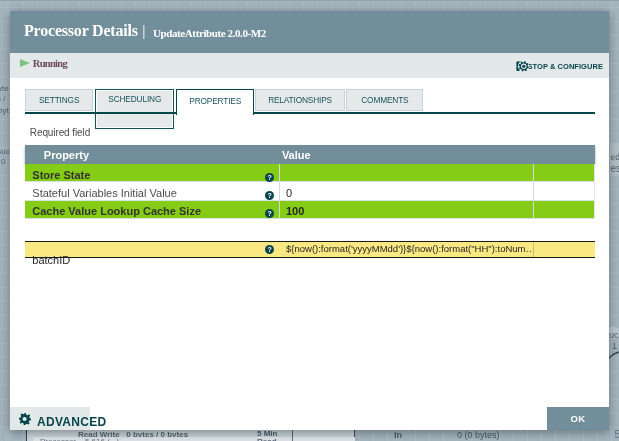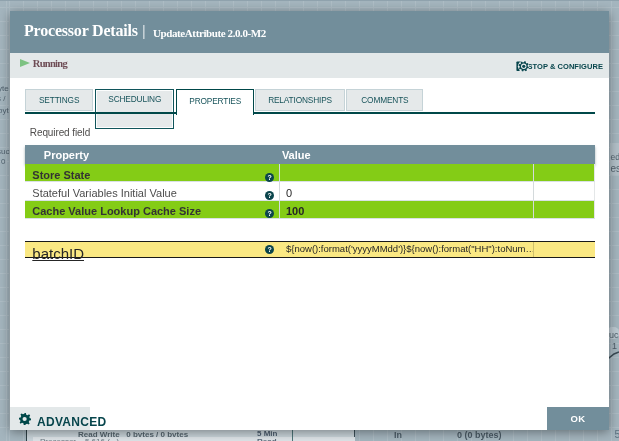--- a/index.html
+++ b/index.html
@@ -92,21 +92,21 @@
 
   <div style="position:absolute; left:27px; top:430px; width:328px; height:11px; background:#c9d4da; border-right:1.5px solid #3d5058;"></div>
   <div style="position:absolute; left:25.5px; top:430px; width:1.5px; height:11px; background:#2f4047;"></div>
   <div class="bgtext" style="left:38px; top:430.5px; color:#55646d; font-weight:bold; filter:blur(0.6px);padding-left:40px;">Read Write&nbsp;&nbsp;&nbsp;0 bytes / 0 bytes</div>
   <div class="bgtext" style="left:257px; top:429.5px; color:#4c5c6d; font-weight:bold; filter:blur(0.7px);">5 Min</div>
   <div style="position:absolute; left:33px; top:436.5px; width:322px; height:4.5px; background:#dde3e7;"></div>
   <div class="bgtext" style="left:40px; top:437.5px; color:#68767f; filter:blur(0.7px);">Processor&nbsp;&nbsp;&nbsp;&nbsp;5,616 (...)</div>
   <div class="bgtext" style="left:257px; top:437.5px; color:#5a6a7a; font-weight:bold; filter:blur(0.7px);">Read</div>
   <div style="position:absolute; left:291.5px; top:430px; width:1.5px; height:11px; background:#4d7378;"></div>
   <div class="bgtext" style="left:394px; top:430.8px; color:#4c5d68; font-size:9px; font-weight:bold; filter:blur(0.5px);">In</div>
-  <div class="bgtext" style="left:449px; top:430.6px; color:#4a5a65; font-size:9px; font-weight:bold; filter:blur(0.5px);padding-left:8px;">0 (0 bytes)</div>
+  <div class="bgtext" style="left:449px; top:430.6px; color:#4a5a65; font-size:9px; font-weight:normal; filter:blur(0.5px);padding-left:8px;">0 (0 bytes)</div>
 
   <div class="dialog">
     <div class="dlg-header">
       <div class="dlg-title">Processor Details</div>
       <div class="dlg-sep">|</div>
       <div class="dlg-sub">UpdateAttribute 2.0.0-M2</div>
     </div>
     <div class="statusbar">
       <div class="run-tri"></div>
       <div class="run-txt">Running</div>
@@ -166,21 +166,21 @@
           <text x="4.6" y="7.1" font-size="7" font-weight="bold" fill="#fff" text-anchor="middle">?</text>
         </svg>
         <div class="pc2 dark">100</div>
         <div class="vline1"></div>
         <div class="vline2"></div>
         <div class="vline3"></div>
       </div>
     </div>
 
     <div class="yrow">
-      <div class="pc1" style="color:#262626; top:3px; font-size:15px;text-decoration:underline;">batchID</div>
+      <div class="pc1" style="color:#262626; top:12px; font-size:11px;">batchID</div>
       <svg class="qicon" width="9" height="9" style="top:3.5px;">
         <circle cx="4.5" cy="4.5" r="4.5" fill="#0b454c"></circle>
         <text x="4.6" y="7.1" font-size="7" font-weight="bold" fill="#fff" text-anchor="middle">?</text>
       </svg>
       <div class="pc2 dark" style="top:1.8px; font-size:9.5px;">${now():format('yyyyMMdd')}${now():format("HH"):toNum…</div>
       <div class="vline2" style="background:#cfc06c;"></div>
     </div>
 
     <div class="btn-adv">
       <svg width="12" height="12" viewBox="0 0 16 16" style="position:absolute; left:9px; top:6px;">

